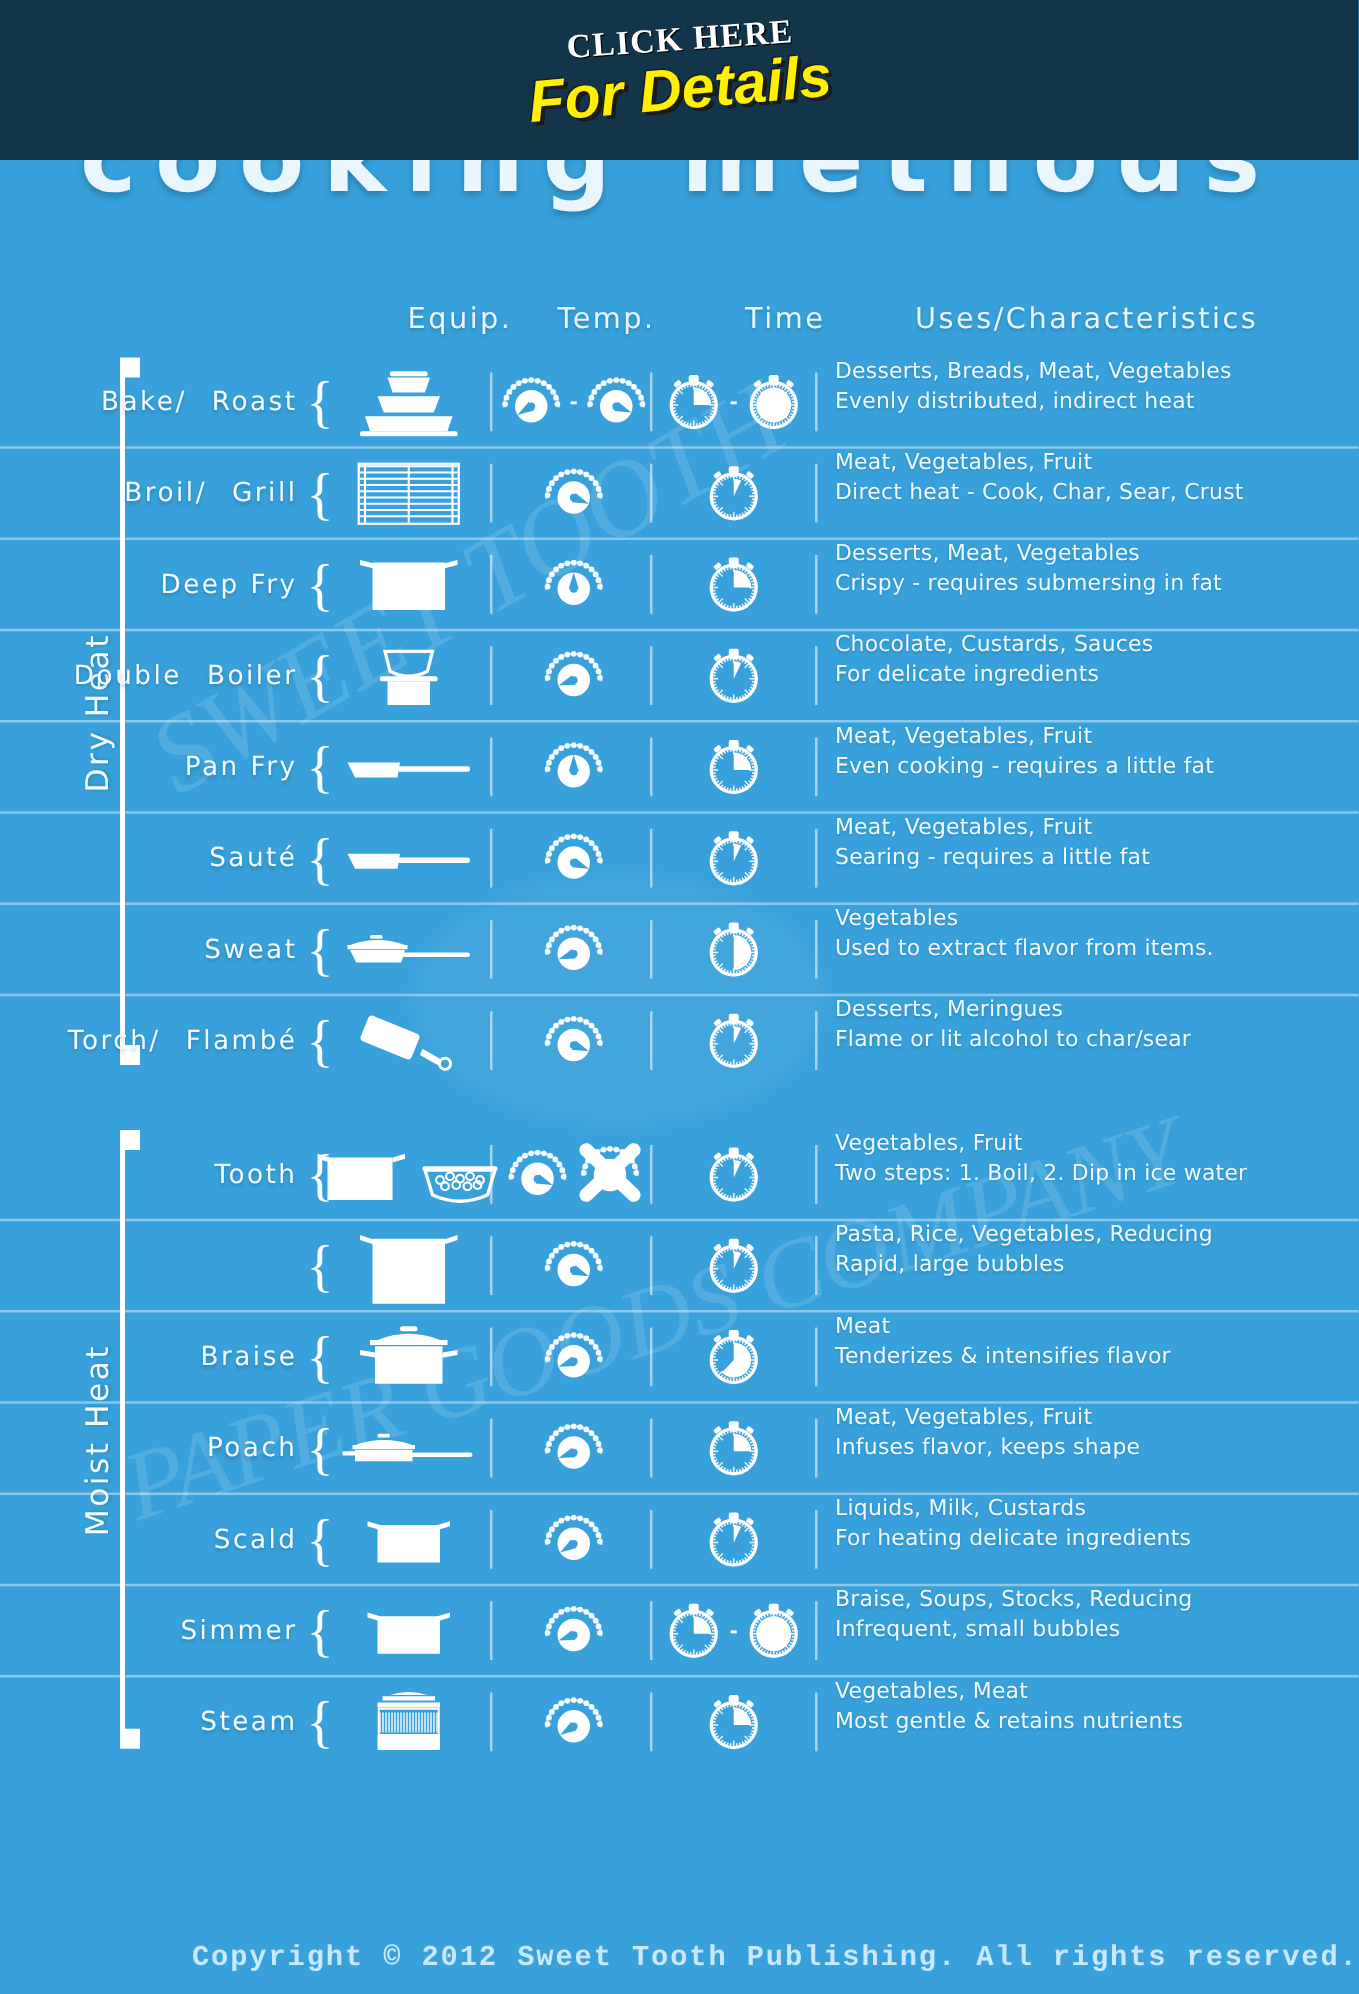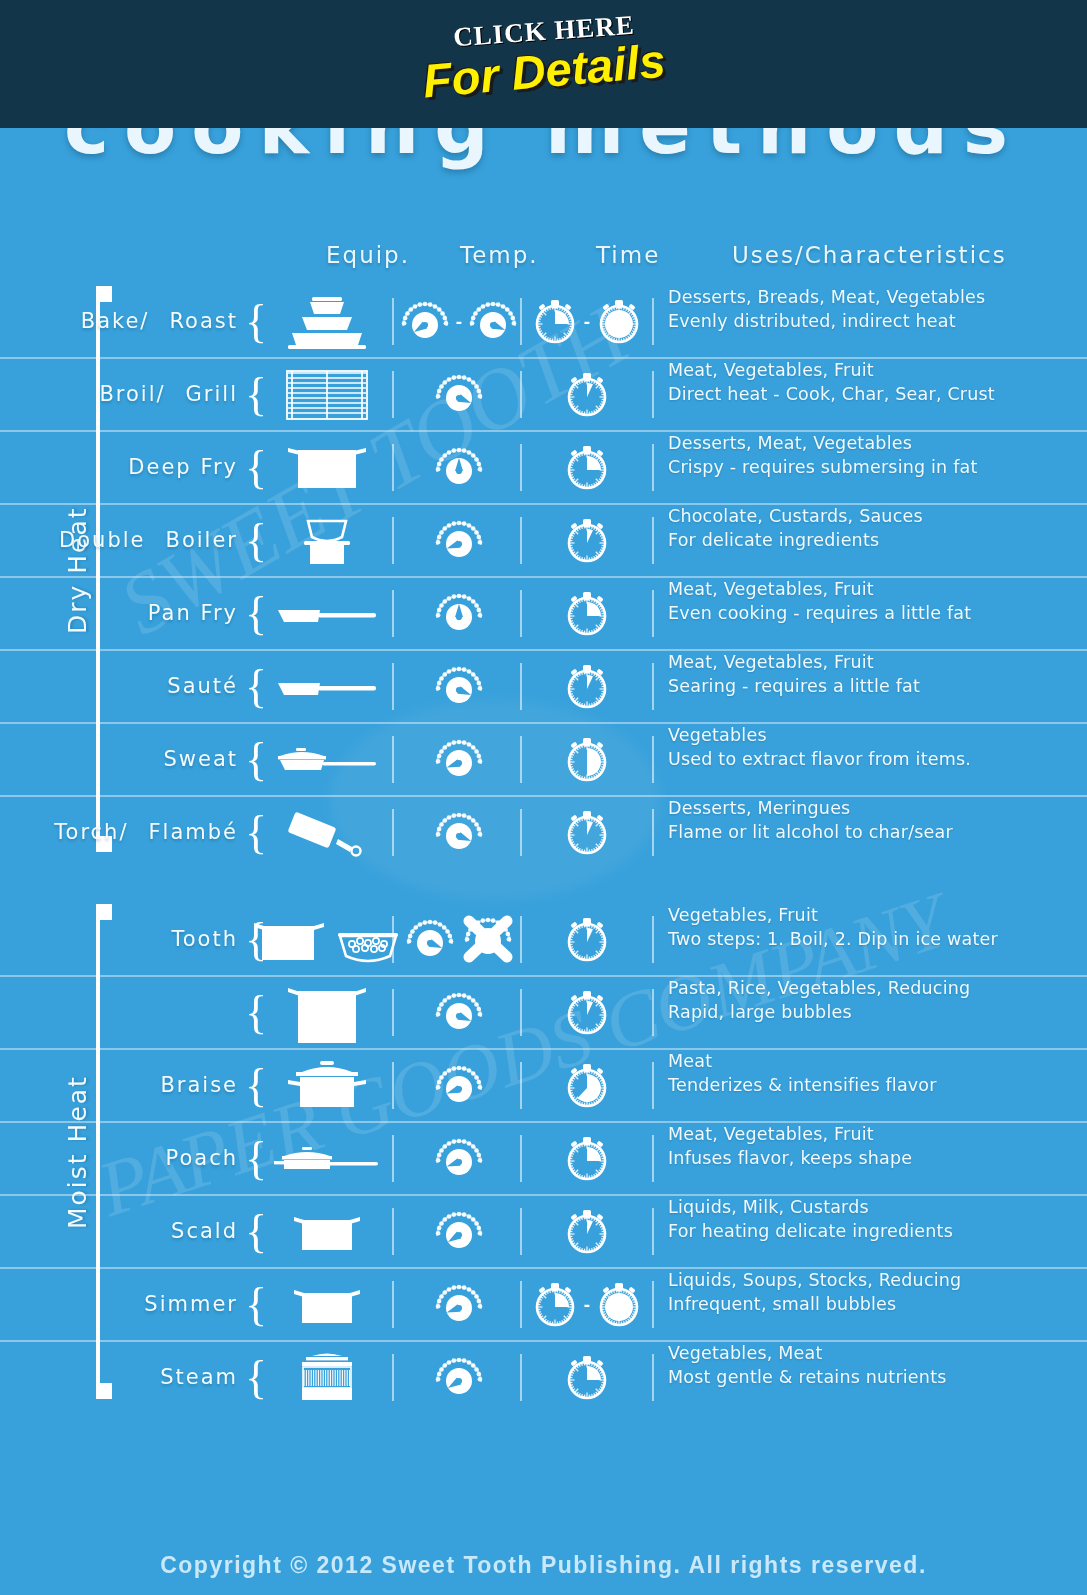--- a/index.html
+++ b/index.html
@@ -79,21 +79,21 @@
     position:absolute;
     color:#eaf6fd;
     font-family:"DejaVu Sans", sans-serif;
     font-size:23px;
     letter-spacing:2px;
     white-space:nowrap;
     text-shadow:0 2px 3px rgba(10,60,90,.3);
     margin-left:44px;
   }
   #colh-equip{left:282px;}
-  #colh-temp{left:416px;text-align:right;}
+  #colh-temp{left:402px;text-align:right;}
   #colh-time{left:552px;}
   #colh-uses{left:688px;}
 
   
   #table{
     position:absolute;left:0;top:286px;width:1087px;z-index:12;
   }
   .group{position:relative;}
   .group-label{
     position:absolute;left:58px;
@@ -177,23 +177,23 @@
   .vdiv-b{left:520px;}
   .vdiv-c{left:652px;}
 
   .icon-pair{display:flex;align-items:center;gap:4px;}
   .dash{color:#fff;font-size:19px;font-weight:bold;line-height:1;}
 
   svg{display:block;overflow:visible;}
 
   
   #footer{
-    position:absolute;left:0;bottom:16px;width:1087px;text-align:center;
+    position:absolute;left:0;bottom:16px;width:1087px;text-align:right;
     color:#c9e9fb;
-    font-family:Liberation Sans, sans-serif;
+    font-family:Liberation Mono, monospace;
     font-weight:bold;
     font-size:23px;
     letter-spacing:1.5px;
     z-index:12;
     white-space:nowrap;
   }
 </style>
 </head>
 <body>
 
@@ -1837,21 +1837,21 @@
                 <line x1="18.3" y1="14.8" x2="17.2" y2="12.7" stroke="#ffffff" stroke-width="1.3" opacity=".85"></line>
                 <line x1="20.4" y1="13.9" x2="19.7" y2="11.6" stroke="#ffffff" stroke-width="1.3" opacity=".85"></line>
                 <line x1="22.7" y1="13.4" x2="22.3" y2="11.0" stroke="#ffffff" stroke-width="1.3" opacity=".85"></line>
                 <circle cx="25" cy="28" r="14" fill="#ffffff"></circle>
               </svg>
             </span>
           </div>
         </div>
         <div class="vdiv vdiv-c"></div>
         <div class="cell cell-uses">
-          <div class="uses-line">Liquids, Soups, Stocks, Reducing</div>
+          <div class="uses-line">Braise, Soups, Stocks, Reducing</div>
           <div class="uses-line">Infrequent, small bubbles</div>
         </div>
       </div>
       <div class="row last">
         <div class="rlabel">
           <span>Steam</span>
         </div>
         <div class="curly">{</div>
         <div class="cell cell-equip">
           <div class="icon-pair">

